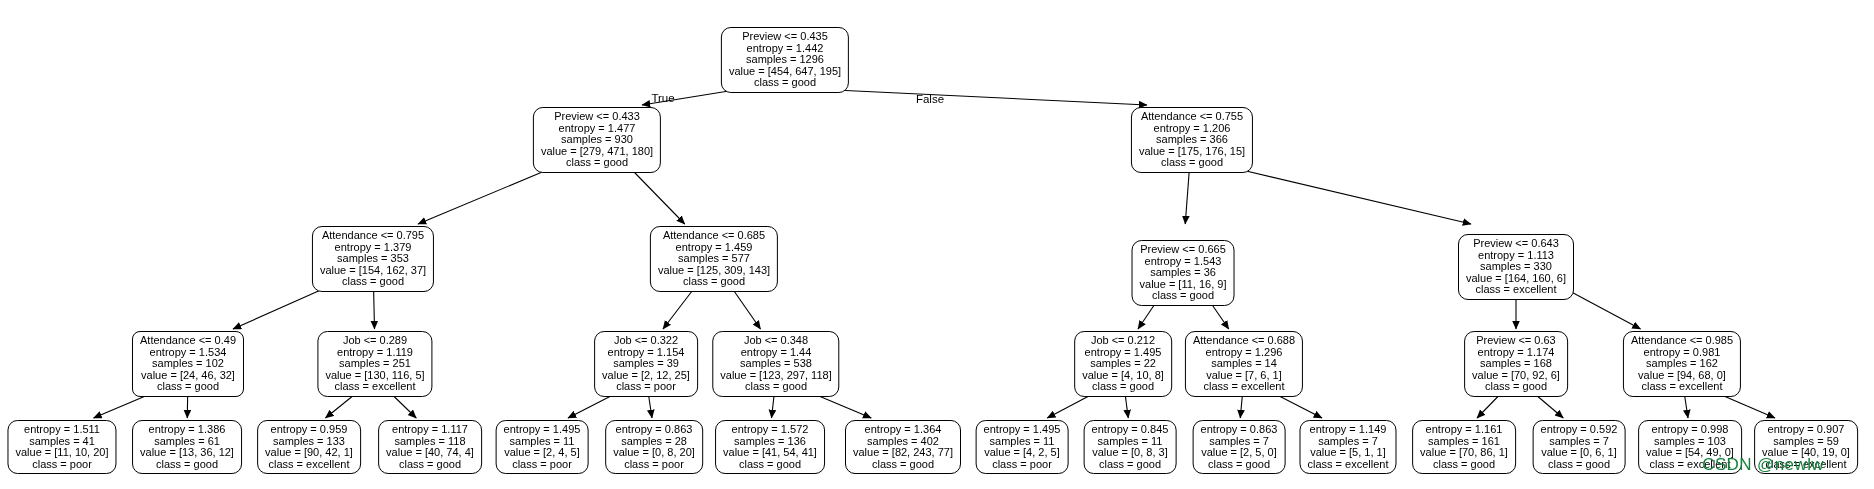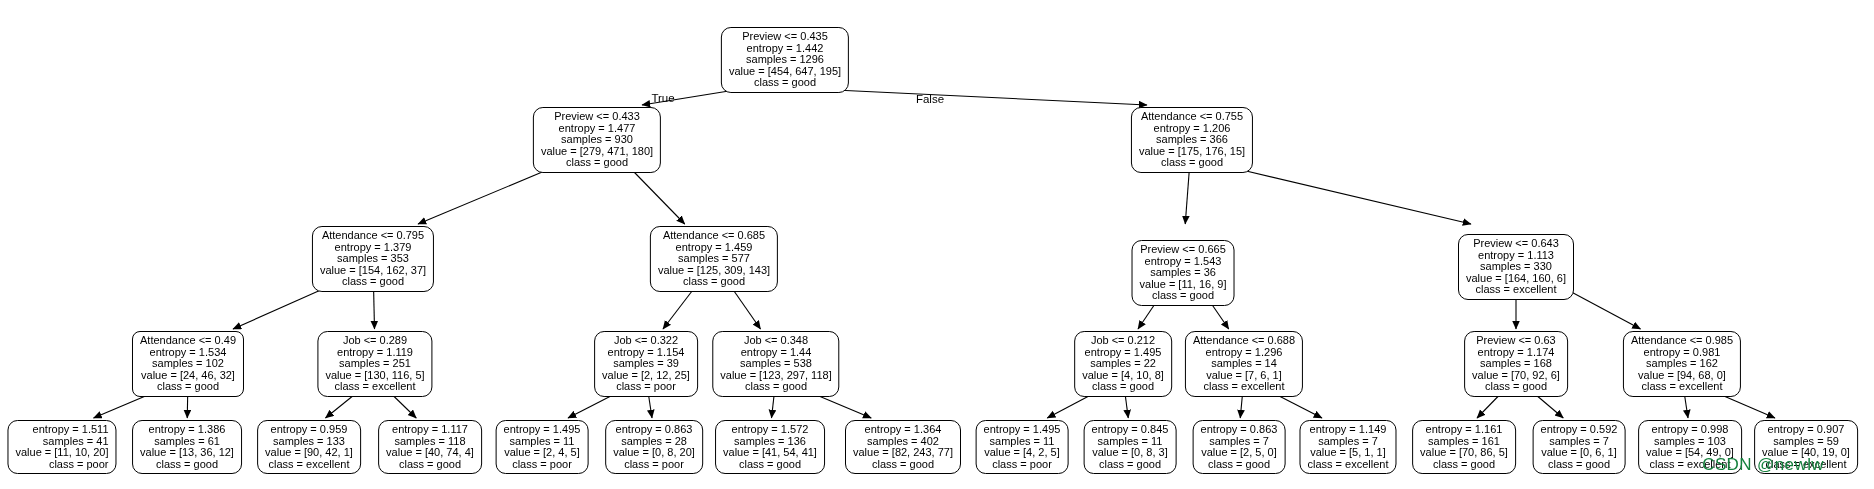--- a/index.html
+++ b/index.html
@@ -163,21 +163,21 @@
         <div>value = [70, 92, 6]</div>
         <div>class = good</div>
       </div>
       <div class="node" style="left: 1682px; top: 331px;">
         <div>Attendance &lt;= 0.985</div>
         <div>entropy = 0.981</div>
         <div>samples = 162</div>
         <div>value = [94, 68, 0]</div>
         <div>class = excellent</div>
       </div>
-      <div class="node" style="left: 62px; top: 420px; text-align: right;">
+      <div class="node" style="left: 62px; top: 420px;">
         <div>entropy = 1.511</div>
         <div>samples = 41</div>
         <div>value = [11, 10, 20]</div>
         <div>class = poor</div>
       </div>
       <div class="node" style="left: 187px; top: 420px;">
         <div>entropy = 1.386</div>
         <div>samples = 61</div>
         <div>value = [13, 36, 12]</div>
         <div>class = good</div>
@@ -238,21 +238,21 @@
       </div>
       <div class="node" style="left: 1348px; top: 420px;">
         <div>entropy = 1.149</div>
         <div>samples = 7</div>
         <div>value = [5, 1, 1]</div>
         <div>class = excellent</div>
       </div>
       <div class="node" style="left: 1464px; top: 420px;">
         <div>entropy = 1.161</div>
         <div>samples = 161</div>
-        <div>value = [70, 86, 5]</div>
+        <div>value = [70, 86, 1]</div>
         <div>class = good</div>
       </div>
       <div class="node" style="left: 1579px; top: 420px;">
         <div>entropy = 0.592</div>
         <div>samples = 7</div>
         <div>value = [0, 6, 1]</div>
         <div>class = good</div>
       </div>
       <div class="node" style="left: 1690px; top: 420px;">
         <div>entropy = 0.998</div>

